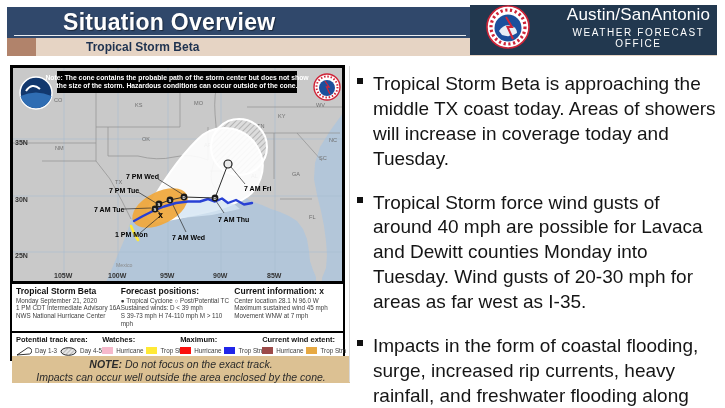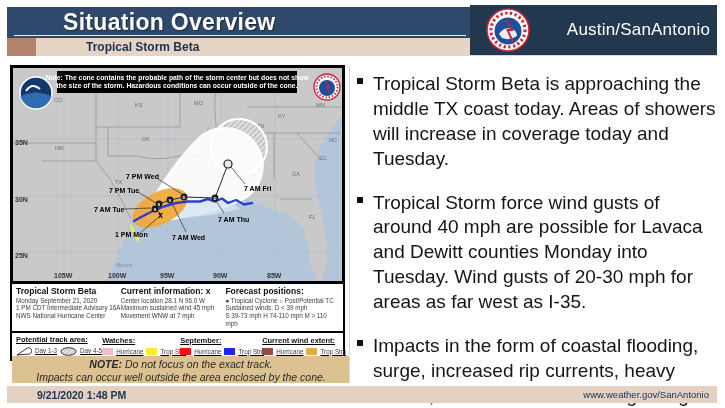--- a/index.html
+++ b/index.html
@@ -8,38 +8,38 @@
 
   
   .title-bar{position:absolute;left:7px;top:7px;width:710px;height:31px;background:#30486b;}
   .title-bar h1{margin:0;padding:2px 0 0 56px;color:#fff;font-size:23px;font-weight:600;
                 letter-spacing:.3px;text-shadow:1px 1px 1px rgba(0,0,0,.45);}
   .title-underline{position:absolute;left:14px;top:35px;width:452px;height:1px;background:#ffffff;opacity:.9;}
   .sub-bar{position:absolute;left:7px;top:38px;width:710px;height:18px;background:#e6d4c4;}
   .sub-square{position:absolute;left:7px;top:38px;width:29px;height:18px;background:#b1836b;}
   .sub-bar .sub-text{position:absolute;left:79px;top:2px;font-size:12px;font-weight:700;color:#1e3250;}
   .office-panel{position:absolute;left:470px;top:5px;width:247px;height:50px;background:#22384f;
-                display:flex;align-items:center;gap:30px;}
+                display:flex;align-items:flex-start;gap:30px;}
   .office-panel .logo{margin-left:16px;width:44px;height:44px;flex:0 0 auto;}
   .office-text{flex:1;text-align:center;color:#fff;}
   .office-name{font-size:17px;font-weight:500;letter-spacing:.2px;}
   .office-sub{font-size:10px;letter-spacing:1.6px;margin-top:2px;}
 
   
   .map-col{position:absolute;left:10px;top:65px;width:335px;}
   .map-frame{border:2px solid #000;line-height:0;}
   .legend{border:2px solid #000;border-top:none;background:#fff;font-family:"Liberation Sans",sans-serif;}
   .legend-row1{display:flex;padding:2px 4px 3px 4px;border-bottom:2px solid #000;}
   .leg-col{line-height:1.25;}
   .leg-col1{width:106px;}
   .leg-col2{width:106px;}
   .leg-col3{width:115px;}
   .leg-head{font-size:8.5px;font-weight:700;color:#111;}
   .leg-line{font-size:6.3px;color:#3c3c3c;}
-  .legend-row2{display:flex;padding:2px 4px 3px 4px;align-items:flex-end;text-decoration:underline;}
+  .legend-row2{display:flex;padding:2px 4px 3px 4px;align-items:flex-start;}
   .leg2-group{line-height:1.3;}
   .leg2-head{font-size:7.5px;font-weight:700;color:#111;white-space:nowrap;}
   .leg2-items{display:flex;align-items:center;gap:3px;margin-top:2px;}
   .swatch{display:inline-block;width:11px;height:7px;flex:0 0 auto;}
   .sw-pink{background:#f6b9cb;}  .sw-yellow{background:#ffe936;}
   .sw-red{background:#fb0f0c;}   .sw-blue{background:#2025e8;}
   .sw-maroon{background:#9c4a48;}.sw-orange{background:#e7a943;}
   .leg2-label{font-size:6.3px;color:#3c3c3c;white-space:nowrap;}
   .gp-track{width:88px;} .gp-watch{width:78px;} .gp-warn{width:82px;} .gp-wind{width:80px;}
 
@@ -89,20 +89,21 @@
   <div class="office-panel">
     <svg class="logo" viewBox="0 0 44 44">
       <circle cx="22" cy="22" r="21" fill="#ffffff" stroke="#cf2438" stroke-width="1.6"></circle>
       <circle cx="22" cy="22" r="17" fill="none" stroke="#cf2438" stroke-width="3.2" stroke-dasharray="2.2,2.6"></circle>
       <circle cx="22" cy="23" r="13.5" fill="#1c4f9c"></circle>
       <path d="M13,26 Q18,18 26,21 Q31,23 31,28 Q24,33 16,30 Z" fill="#ffffff" opacity=".9"></path>
       <path d="M20,12 L26,22 L21.5,22 L27,34" fill="none" stroke="#cf2438" stroke-width="2"></path>
     </svg>
     <div class="office-text">
       <div class="office-name">Austin/SanAntonio</div>
+      <div class="office-sub">WEATHER FORECAST OFFICE</div>
     </div>
   </div>
 
   <div class="map-col">
     <div class="map-frame">
       <svg width="331" height="215" viewBox="0 0 331 215">
         <defs>
           <pattern id="hatch" width="4" height="4" patternUnits="userSpaceOnUse" patternTransform="rotate(45)">
             <rect width="4" height="4" fill="#dcdcdc"></rect>
             <line x1="0" y1="0" x2="0" y2="4" stroke="#8a8a8a" stroke-width="1"></line>
@@ -249,31 +250,31 @@
     </div>
 
     <div class="legend">
       <div class="legend-row1">
         <div class="leg-col leg-col1">
           <div class="leg-head">Tropical Storm Beta</div>
           <div class="leg-line">Monday September 21, 2020</div>
           <div class="leg-line">1 PM CDT Intermediate Advisory 16A</div>
           <div class="leg-line">NWS National Hurricane Center</div>
         </div>
+        <div class="leg-col leg-col3">
+          <div class="leg-head">Forecast positions:</div>
+          <div class="leg-line">● Tropical Cyclone   ○ Post/Potential TC</div>
+          <div class="leg-line">Sustained winds:    D &lt; 39 mph</div>
+          <div class="leg-line">S 39-73 mph  H 74-110 mph  M &gt; 110 mph</div>
+        </div>
         <div class="leg-col leg-col2">
           <div class="leg-head">Current information: x</div>
           <div class="leg-line">Center location 28.1 N 96.0 W</div>
           <div class="leg-line">Maximum sustained wind 45 mph</div>
           <div class="leg-line">Movement WNW at 7 mph</div>
-        </div>
-        <div class="leg-col leg-col3">
-          <div class="leg-head">Forecast positions:</div>
-          <div class="leg-line">● Tropical Cyclone   ○ Post/Potential TC</div>
-          <div class="leg-line">Sustained winds:    D &lt; 39 mph</div>
-          <div class="leg-line">S 39-73 mph  H 74-110 mph  M &gt; 110 mph</div>
         </div>
       </div>
       <div class="legend-row2">
         <div class="leg2-group gp-track">
           <div class="leg2-head">Potential track area:</div>
           <div class="leg2-items">
             <svg width="16" height="9">
               <path d="M1,8 L10,2 A3.2,3.2 0 1 1 13.5,7 Z" fill="#fff" stroke="#000" stroke-width="0.8"></path>
             </svg>
             <span class="leg2-label">Day 1-3</span>
@@ -292,21 +293,21 @@
         <div class="leg2-group gp-watch">
           <div class="leg2-head">Watches:</div>
           <div class="leg2-items">
             <span class="swatch sw-pink"></span>
             <span class="leg2-label">Hurricane</span>
             <span class="swatch sw-yellow"></span>
             <span class="leg2-label">Trop Stm</span>
           </div>
         </div>
         <div class="leg2-group gp-warn">
-          <div class="leg2-head">September:</div>
+          <div class="leg2-head">Maximum:</div>
           <div class="leg2-items">
             <span class="swatch sw-red"></span>
             <span class="leg2-label">Hurricane</span>
             <span class="swatch sw-blue"></span>
             <span class="leg2-label">Trop Stm</span>
           </div>
         </div>
         <div class="leg2-group gp-wind">
           <div class="leg2-head">Current wind extent:</div>
           <div class="leg2-items">
@@ -338,18 +339,14 @@
     <div class="bullet">
       <span class="bullet-marker"></span>
       <span class="bullet-text">Tropical Storm force wind gusts of around 40 mph are possible for Lavaca and Dewitt counties Monday into Tuesday. Wind gusts of 20-30 mph for areas as far west as I-35.</span>
     </div>
     <div class="bullet">
       <span class="bullet-marker"></span>
       <span class="bullet-text">Impacts in the form of coastal flooding, surge, increased rip currents, heavy rainfall, and freshwater flooding along portions of the Texas coast through the weekend and into next week.</span>
     </div>
   </div>
 
-  <div class="footer-bar">
-    <span class="footer-ts">9/21/2020 1:48 PM</span>
-    <span class="footer-url">www.weather.gov/SanAntonio</span>
-  </div>
 
 </div>
 
 </body></html>

